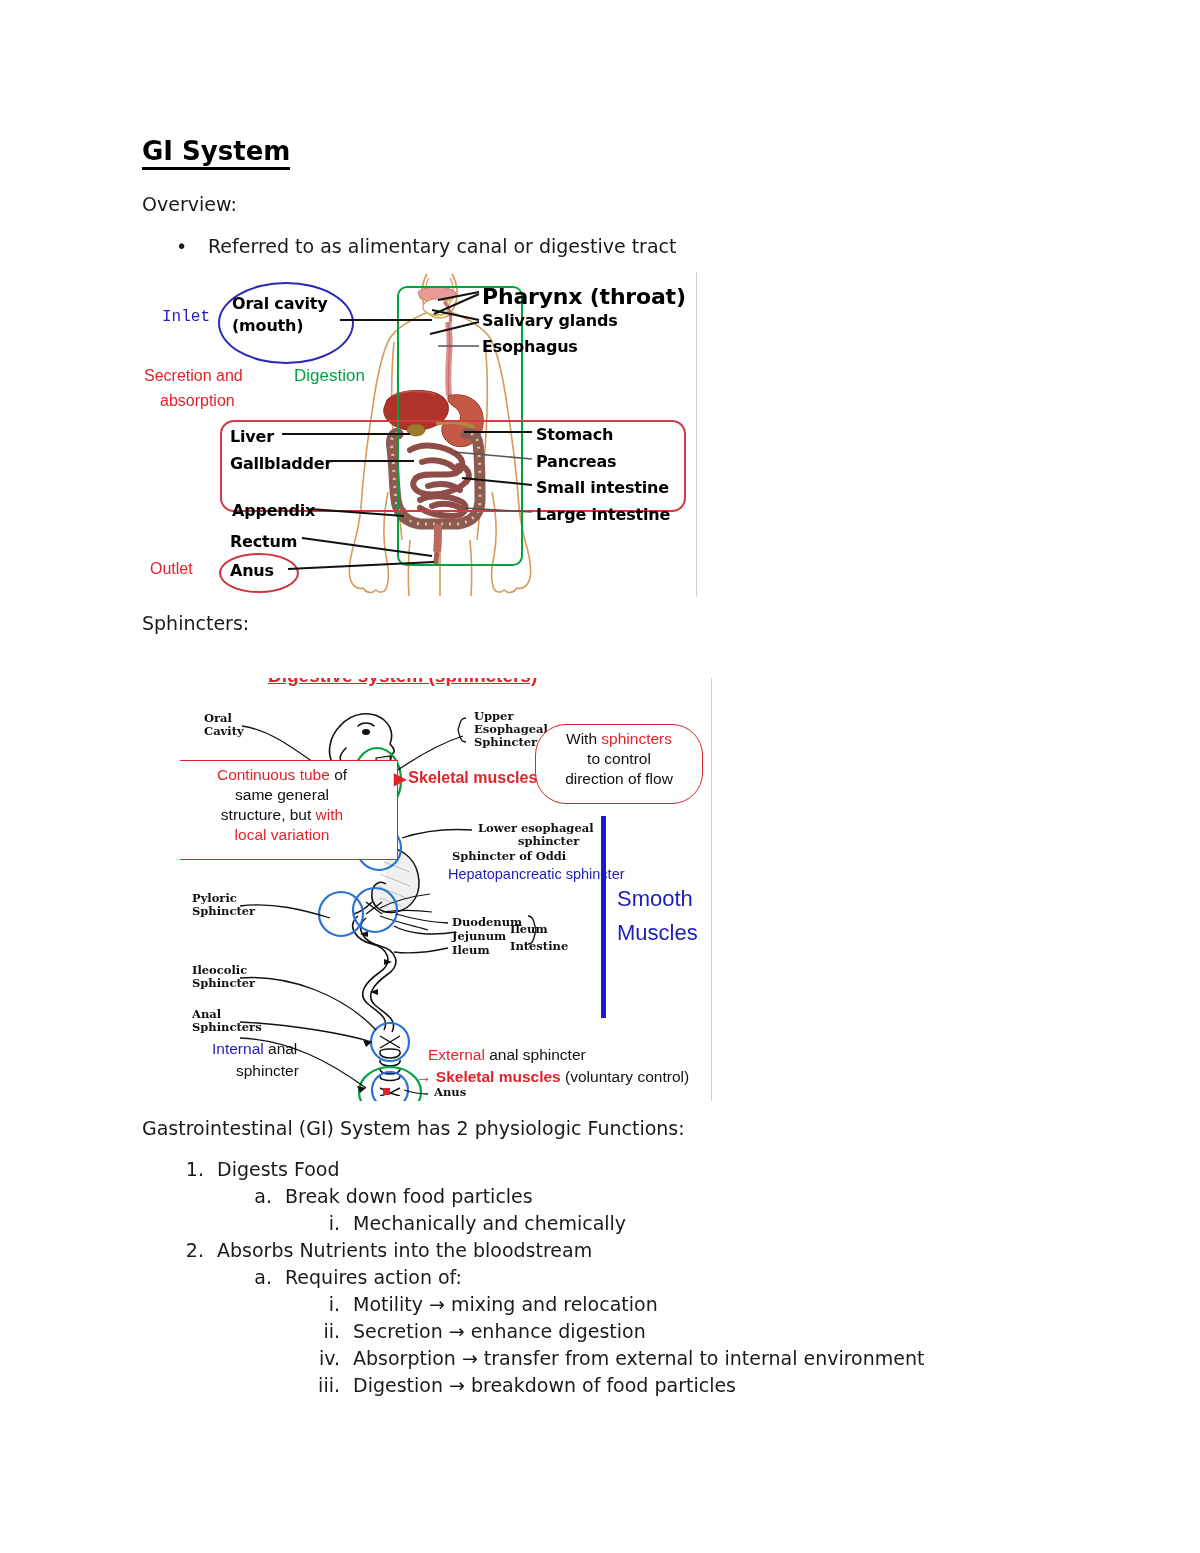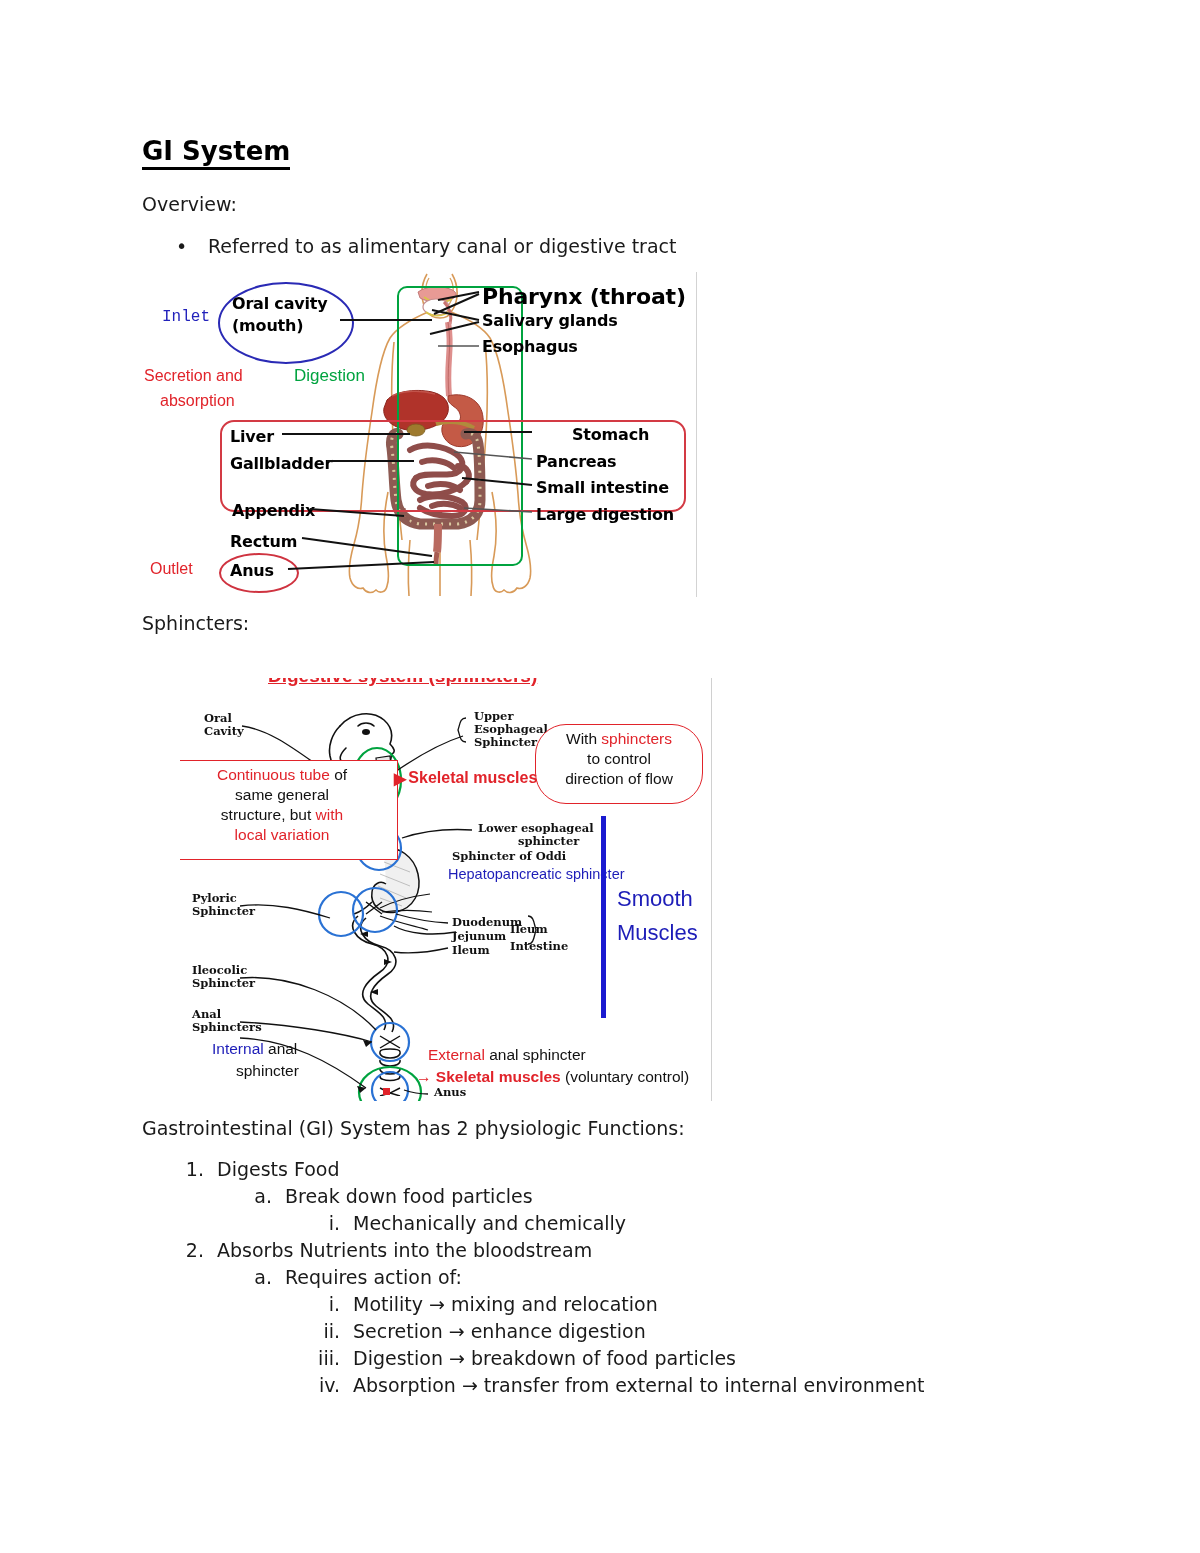--- a/index.html
+++ b/index.html
@@ -252,26 +252,26 @@
     </div>
     <div class="li-row lvl3">
       <span class="li-marker">i.</span>
       <span class="li-text">Motility → mixing and relocation</span>
     </div>
     <div class="li-row lvl3">
       <span class="li-marker">ii.</span>
       <span class="li-text">Secretion → enhance digestion</span>
     </div>
     <div class="li-row lvl3">
+      <span class="li-marker">iv.</span>
+      <span class="li-text">Absorption → transfer from external to internal environment</span>
+    </div>
+    <div class="li-row lvl3">
       <span class="li-marker">iii.</span>
       <span class="li-text">Digestion → breakdown of food particles</span>
-    </div>
-    <div class="li-row lvl3">
-      <span class="li-marker">iv.</span>
-      <span class="li-text">Absorption → transfer from external to internal environment</span>
     </div>
   </div>
 
   <div class="fig1">
 
     <svg class="abs" style="left:190px; top:0px;" width="250" height="325" viewBox="0 0 250 325">
 
       <g fill="none" stroke="#d89a58" stroke-width="1.6">
         <path d="M95,2 C88,14 88,30 96,40 C82,46 66,54 58,66 C50,80 44,110 40,140
                  C36,166 32,196 30,222 C29,240 26,258 22,272 C18,286 16,296 18,306
@@ -362,24 +362,24 @@
     <div class="abs lbl-bold" style="left:88px; top:289px; font-size:16px;">Anus</div>
 
     <div class="abs lbl-bold" style="left:88px; top:155px; font-size:16px;">Liver</div>
     <div class="abs lbl-bold" style="left:88px; top:182px; font-size:16px;">Gallbladder</div>
     <div class="abs lbl-bold" style="left:90px; top:229px; font-size:16px;">Appendix</div>
     <div class="abs lbl-bold" style="left:88px; top:260px; font-size:16px;">Rectum</div>
 
     <div class="abs lbl-bold" style="left:340px; top:12px; font-size:22px;">Pharynx (throat)</div>
     <div class="abs lbl-bold" style="left:340px; top:39px; font-size:16px;">Salivary glands</div>
     <div class="abs lbl-bold" style="left:340px; top:65px; font-size:16px;">Esophagus</div>
-    <div class="abs lbl-bold" style="left:394px; top:153px; font-size:16px;margin-left:36px;">Stomach</div>
+    <div class="abs lbl-bold" style="left:394px; top:153px; font-size:16px;">Stomach</div>
     <div class="abs lbl-bold" style="left:394px; top:180px; font-size:16px;">Pancreas</div>
     <div class="abs lbl-bold" style="left:394px; top:206px; font-size:16px;">Small intestine</div>
-    <div class="abs lbl-bold" style="left:394px; top:233px; font-size:16px;">Large digestion</div>
+    <div class="abs lbl-bold" style="left:394px; top:233px; font-size:16px;">Large intestine</div>
 
     <svg class="abs" style="left:0; top:0;" width="554" height="325">
 
       <line x1="198" y1="48" x2="290" y2="48" stroke="#111" stroke-width="2"></line>
 
       <line x1="337" y1="20" x2="296" y2="28" stroke="#111" stroke-width="2"></line>
       <line x1="337" y1="22" x2="292" y2="42" stroke="#111" stroke-width="2"></line>
 
       <line x1="337" y1="48" x2="290" y2="38" stroke="#111" stroke-width="2"></line>
       <line x1="337" y1="50" x2="288" y2="62" stroke="#111" stroke-width="2"></line>

